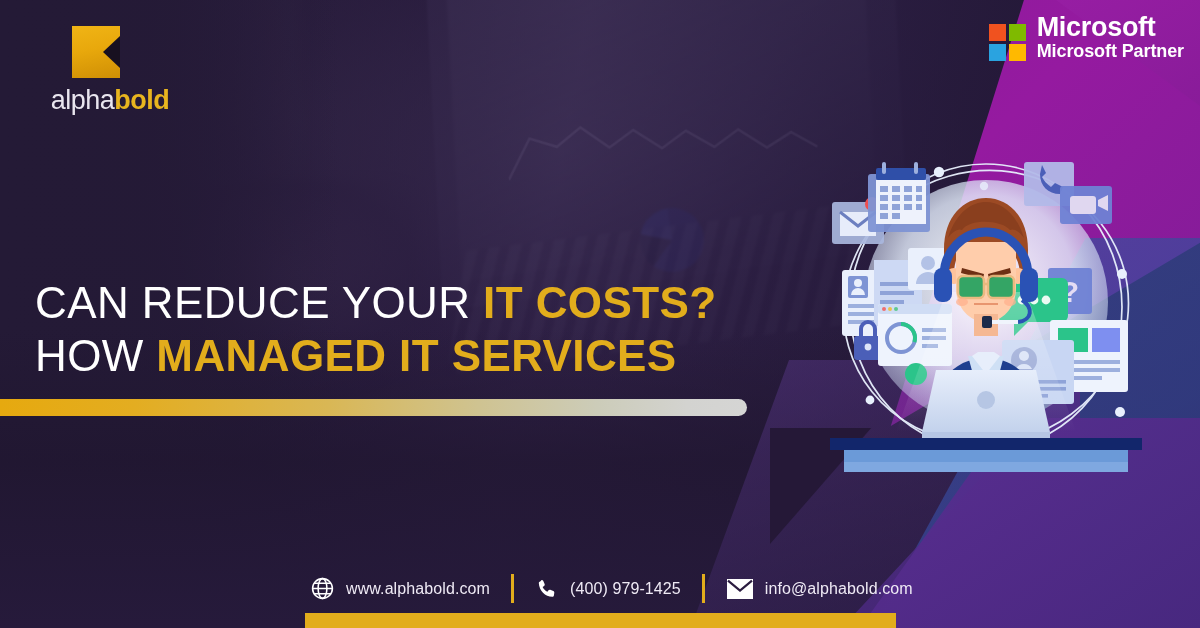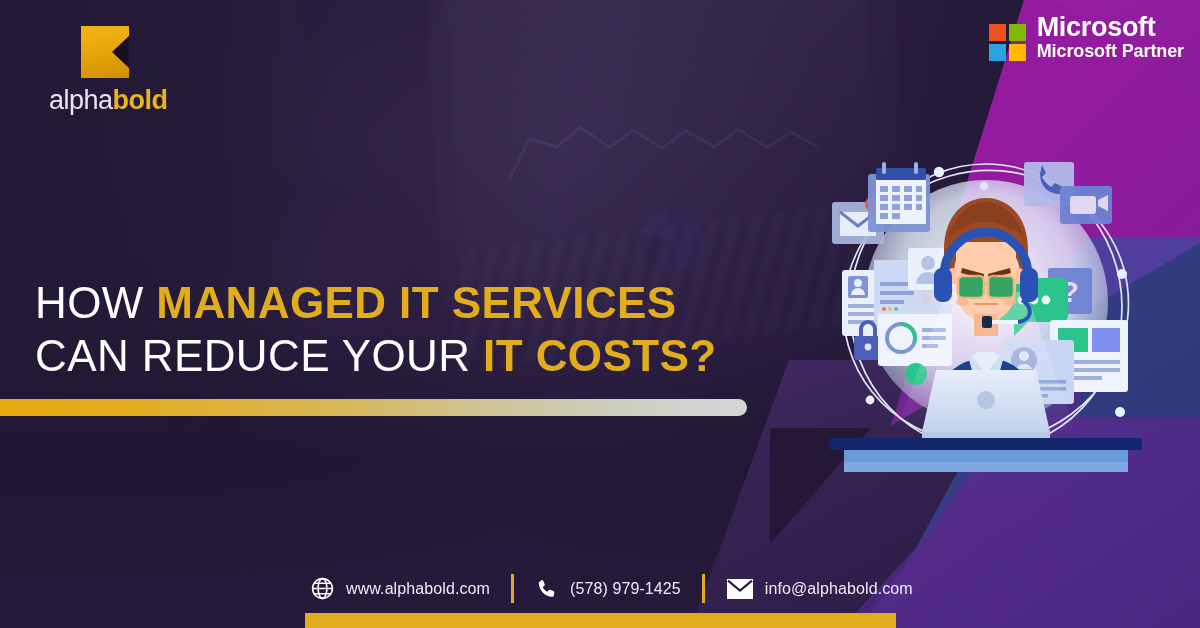--- a/index.html
+++ b/index.html
@@ -115,21 +115,21 @@
     clip-path:polygon(0 0, 46% 0, 0 58%);
     opacity:.9;
   }
   .diag-mid {
     left:690px; top:360px; width:330px; height:270px;
     background:linear-gradient(160deg, rgba(86,54,132,0.55), rgba(54,34,92,0.25));
     clip-path:polygon(30% 0, 100% 0, 100% 100%, 0 100%);
   }
 
   
-  .logo { position:absolute; left:49px; top:26px; width:140px; }
+  .logo { position:absolute; left:40px; top:26px; width:140px;text-align:center; }
   .logo-mark {
     width:48px; height:52px; margin-left:32px;
     background:linear-gradient(170deg, #f0b415 0%, #e8a80c 45%, #cf8f05 100%);
     position:relative; overflow:hidden;
   }
   .logo-mark::after {
     content:""; position:absolute; right:-2px; top:8px;
     width:0; height:0;
     border-top:18px solid transparent;
     border-bottom:18px solid transparent;
@@ -452,22 +452,22 @@
       <div class="ms-sq" id="ms2" style="background: rgb(42, 163, 224);"></div>
       <div class="ms-sq" id="ms3" style="background: rgb(255, 185, 0);"></div>
     </div>
     <div class="ms-text">
       <div class="ms-name">Microsoft</div>
       <div class="ms-sub">Microsoft Partner</div>
     </div>
   </div>
 
   <div class="headline">
+    <div class="hl-line"><span class="hl-light">CAN REDUCE YOUR </span><span class="hl-gold">IT COSTS?</span></div>
     <div class="hl-line"><span class="hl-light">HOW </span><span class="hl-gold">MANAGED IT SERVICES</span></div>
-    <div class="hl-line"><span class="hl-light">CAN REDUCE YOUR </span><span class="hl-gold">IT COSTS?</span></div>
   </div>
 
   <div class="prog-bar"></div>
 
   <div class="contact">
     <div class="c-item">
       <span class="c-icon">
         <svg width="25" height="25" viewBox="0 0 24 24" fill="none" stroke="#ffffff" stroke-width="1.5">
           <circle cx="12" cy="12" r="9.5"></circle>
           <ellipse cx="12" cy="12" rx="4.2" ry="9.5"></ellipse>
@@ -478,21 +478,21 @@
     </div>
 
     <div class="c-div"></div>
 
     <div class="c-item">
       <span class="c-icon">
         <svg width="24" height="24" viewBox="0 0 24 24" fill="#ffffff">
           <path d="M6.6 3.1 C7.4 3 8 3.4 8.3 4.1 l1.3 3 c.3.7.1 1.4-.5 1.8 l-1.5 1.1 c1 2.1 2.7 3.8 4.8 4.8 l1.1-1.5 c.4-.6 1.1-.8 1.8-.5 l3 1.3 c.7.3 1.1.9 1 1.7 l-.4 2.6 c-.1.8-.8 1.4-1.6 1.4 C10.2 19.8 4.2 13.8 3.8 6.1 c0-.8.6-1.5 1.4-1.6 z"></path>
         </svg>
       </span>
-      <span class="c-text">(578) 979-1425</span>
+      <span class="c-text">(400) 979-1425</span>
     </div>
 
     <div class="c-div"></div>
 
     <div class="c-item">
       <span class="c-icon">
         <svg width="28" height="22" viewBox="0 0 28 22">
           <rect x="1" y="1" width="26" height="20" fill="#ffffff"></rect>
           <path d="M2 2.6 L14 12.6 L26 2.6" fill="none" stroke="#2b1c40" stroke-width="2.2"></path>
         </svg>

